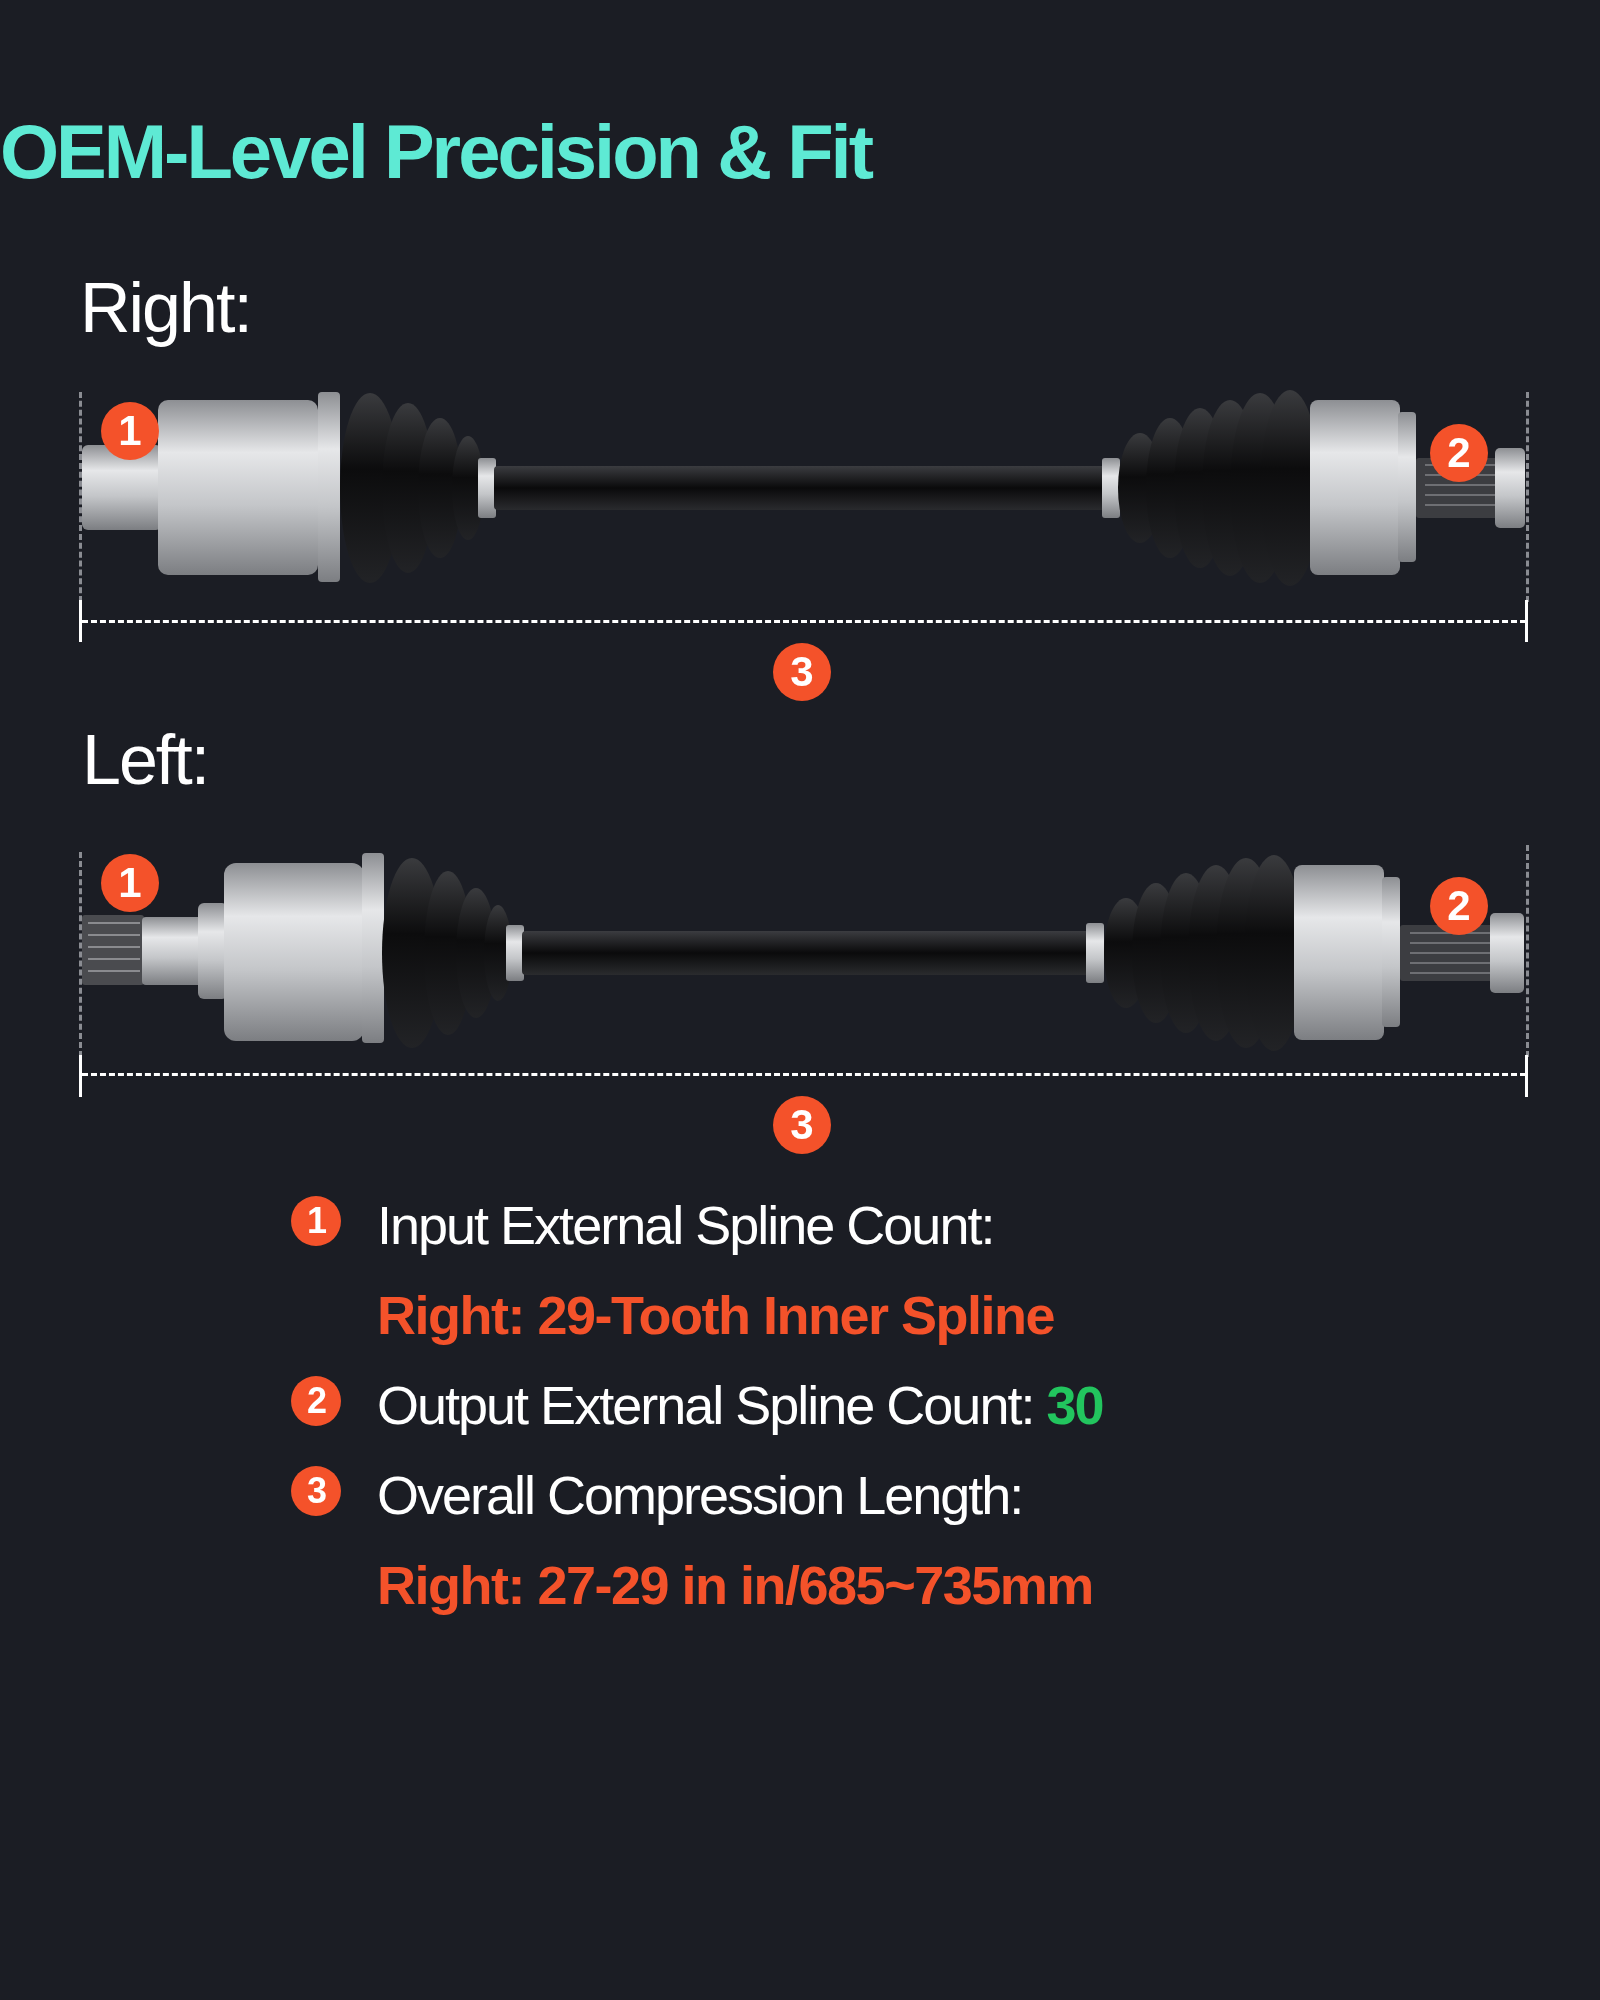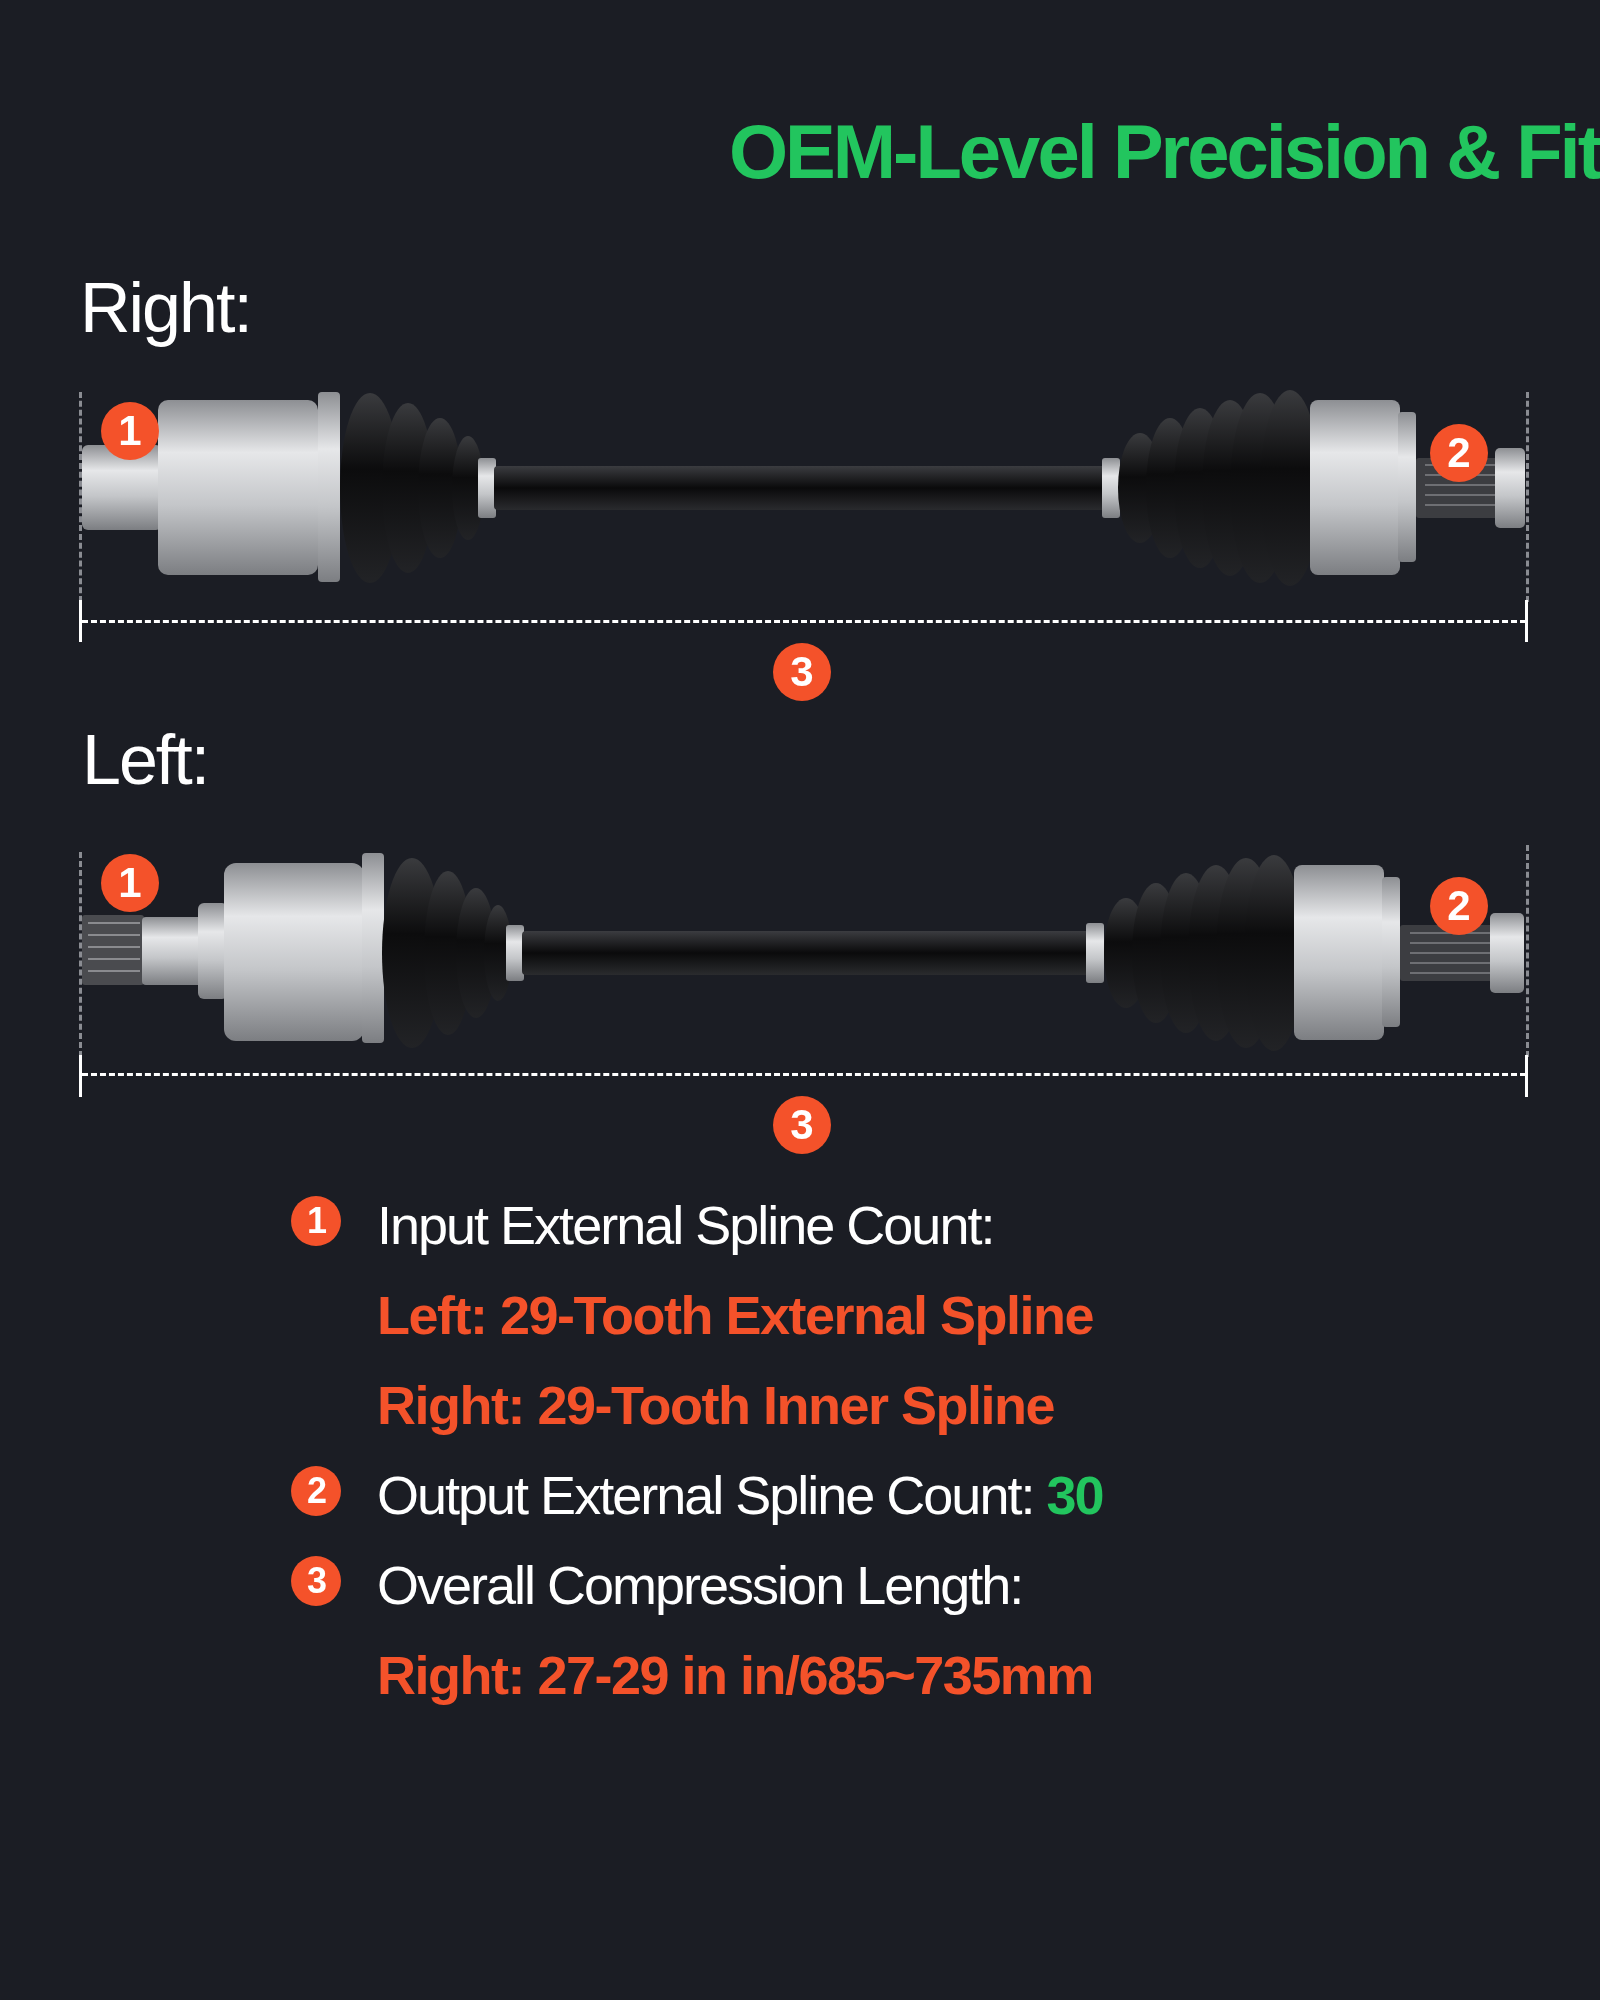--- a/index.html
+++ b/index.html
@@ -4,22 +4,22 @@
 <style>
   html, body { margin:0; padding:0; }
   body {
     width:1600px; height:2000px; overflow:hidden;
     background:#1b1d24;
     font-family:"Liberation Sans", "DejaVu Sans", sans-serif;
     color:#ffffff; position:relative;
   }
   .abs { position:absolute; }
   .title {
-    left:0; width:1600px; top:108px; text-align:right;
-    font-size:76px; font-weight:700; letter-spacing:-3px; color:#22c55e;
+    left:0; width:1600px; top:108px; text-align:left;
+    font-size:76px; font-weight:700; letter-spacing:-3px; color:#5eead4;
   }
   .side-label { font-size:70px; font-weight:400; letter-spacing:-2px; color:#fff; }
   .badge {
     width:58px; height:58px; border-radius:50%;
     background:#f4522a; color:#fff; font-weight:700;
     font-size:42px; line-height:58px; text-align:center;
   }
   .badge.sm { width:50px; height:50px; line-height:50px; font-size:36px; }
   .vdash { width:0; border-left:3px dashed #8a8c92; }
   .vsolid { width:3px; background:#ffffff; }
@@ -169,21 +169,20 @@
 <div class="abs badge" style="left:101px; top:854px;">1</div>
 <div class="abs badge" style="left:1430px; top:877px;">2</div>
 <div class="abs badge" style="left:773px; top:1096px;">3</div>
 
 <div class="abs text-block">
 
   <div class="line white">
     <span class="badge sm">1</span>
     <span>Input External Spline Count:</span>
   </div>
-  <div class="line accent">Left: 29-Tooth External Spline</div>
   <div class="line accent">Right: 29-Tooth Inner Spline</div>
 
   <div class="line white">
     <span class="badge sm">2</span>
     <span>Output External Spline Count: </span><span class="accent-inline">30</span>
   </div>
 
   <div class="line white">
     <span class="badge sm">3</span>
     <span>Overall Compression Length:</span>

